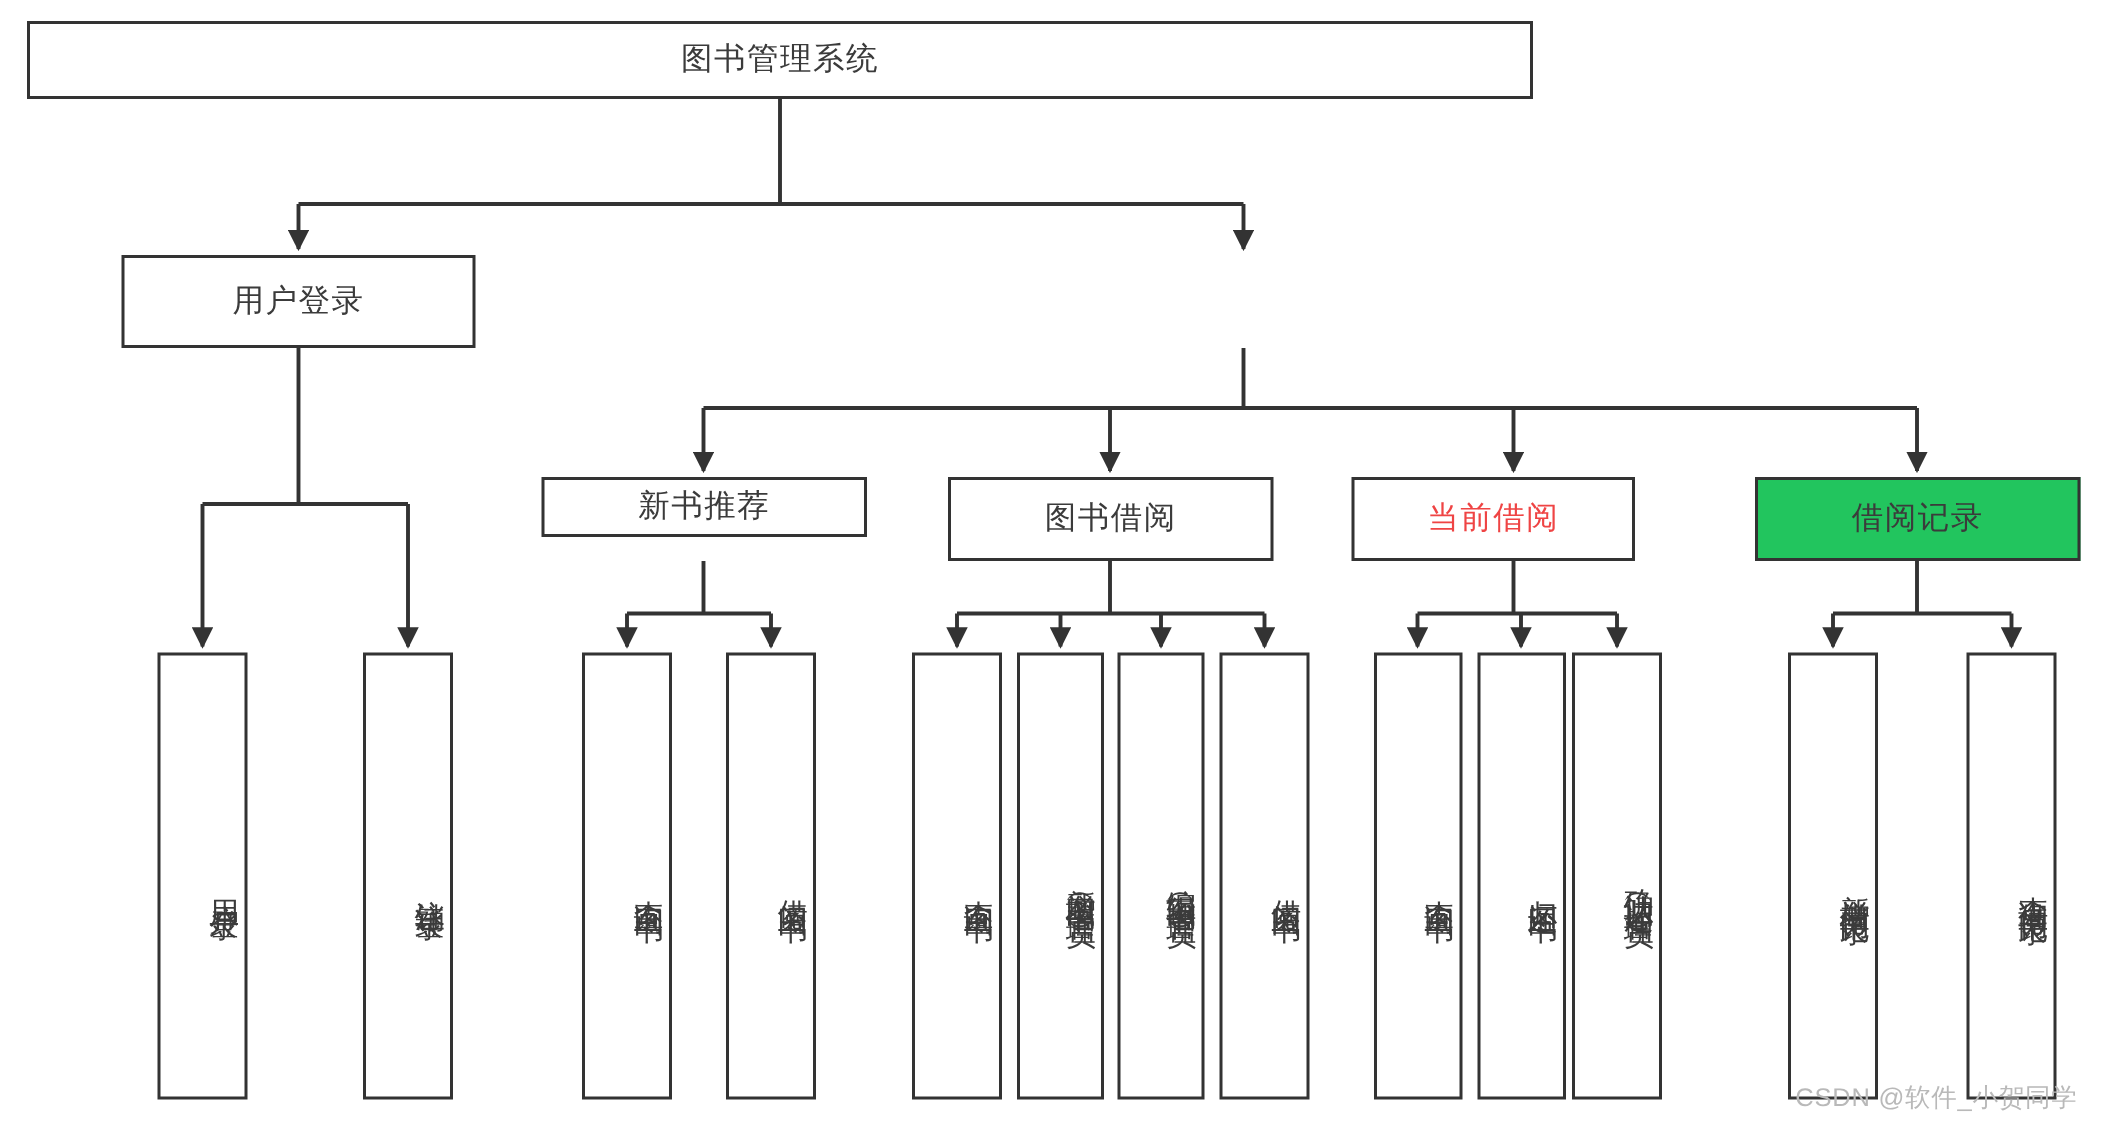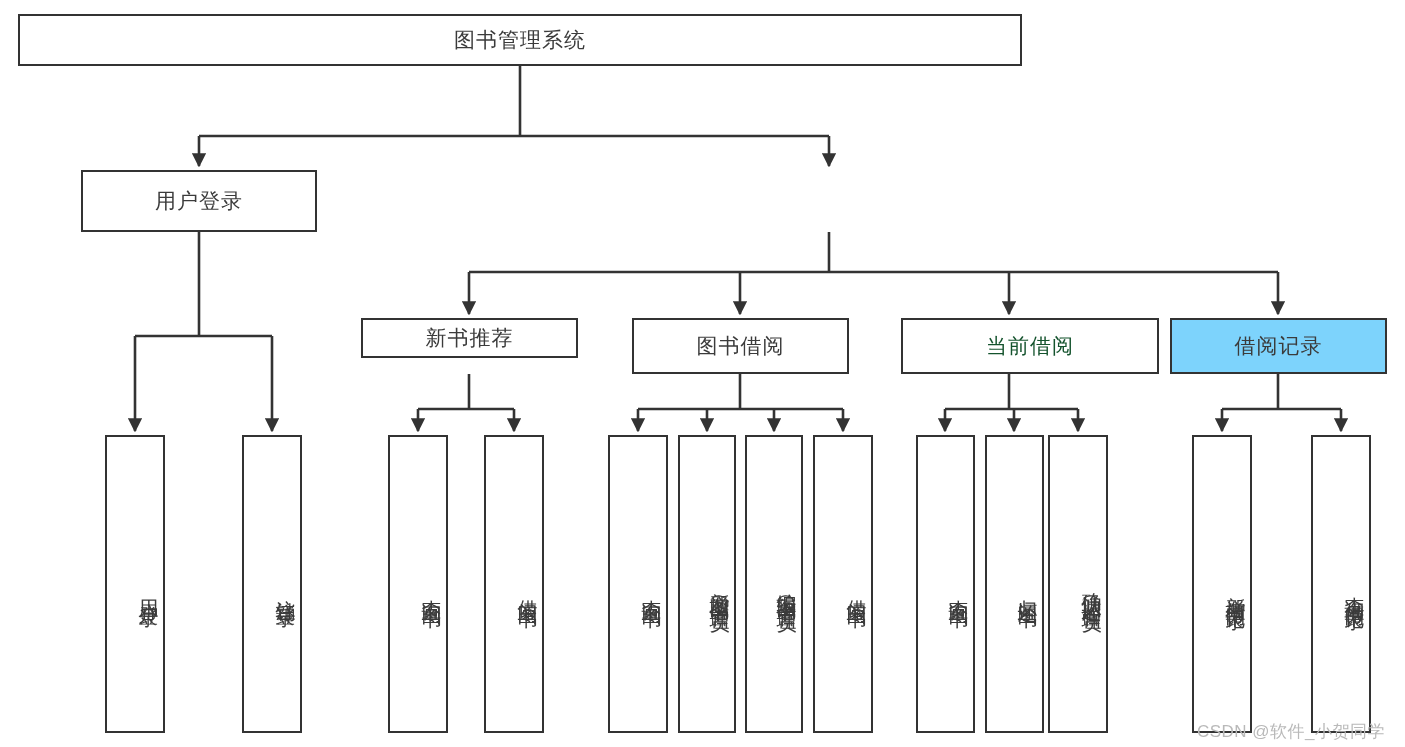--- a/index.html
+++ b/index.html
@@ -136,24 +136,24 @@
   <div class="node horiz" style="left: 81px; top: 170px; width: 236px; height: 62px; background: rgb(255, 255, 255); border-color: rgb(51, 51, 51); color: rgb(59, 59, 59);">
     <span class="label">用户登录</span>
   </div>
 
   <div class="node horiz" style="left: 361px; top: 318px; width: 217px; height: 40px; background: rgb(255, 255, 255); border-color: rgb(51, 51, 51); color: rgb(59, 59, 59);">
     <span class="label">新书推荐</span>
   </div>
   <div class="node horiz" style="left: 632px; top: 318px; width: 217px; height: 56px; background: rgb(255, 255, 255); border-color: rgb(51, 51, 51); color: rgb(59, 59, 59);">
     <span class="label">图书借阅</span>
   </div>
-  <div class="node horiz" style="left: 901px; top: 318px; width: 258px; height: 56px; background: rgb(255, 255, 255); border-color: rgb(51, 51, 51); color: #14532d;">
+  <div class="node horiz" style="left: 901px; top: 318px; width: 189px; height: 56px; background: rgb(255, 255, 255); border-color: rgb(51, 51, 51); color: #ef4444;">
     <span class="label">当前借阅</span>
   </div>
-  <div class="node horiz" style="left: 1170px; top: 318px; width: 217px; height: 56px; background: #7dd3fc; border-color: rgb(51, 51, 51); color: rgb(59, 59, 59);">
+  <div class="node horiz" style="left: 1170px; top: 318px; width: 217px; height: 56px; background: #22c55e; border-color: rgb(51, 51, 51); color: rgb(59, 59, 59);">
     <span class="label">借阅记录</span>
   </div>
 
   <div class="node vert" style="left: 105px; top: 435px; width: 60px; height: 298px; background: rgb(255, 255, 255); border-color: rgb(51, 51, 51); color: rgb(59, 59, 59);">
     <span class="label">用户登录</span>
   </div>
   <div class="node vert" style="left: 242px; top: 435px; width: 60px; height: 298px; background: rgb(255, 255, 255); border-color: rgb(51, 51, 51); color: rgb(59, 59, 59);">
     <span class="label">注销登录</span>
   </div>
   <div class="node vert" style="left: 388px; top: 435px; width: 60px; height: 298px; background: rgb(255, 255, 255); border-color: rgb(51, 51, 51); color: rgb(59, 59, 59);">

